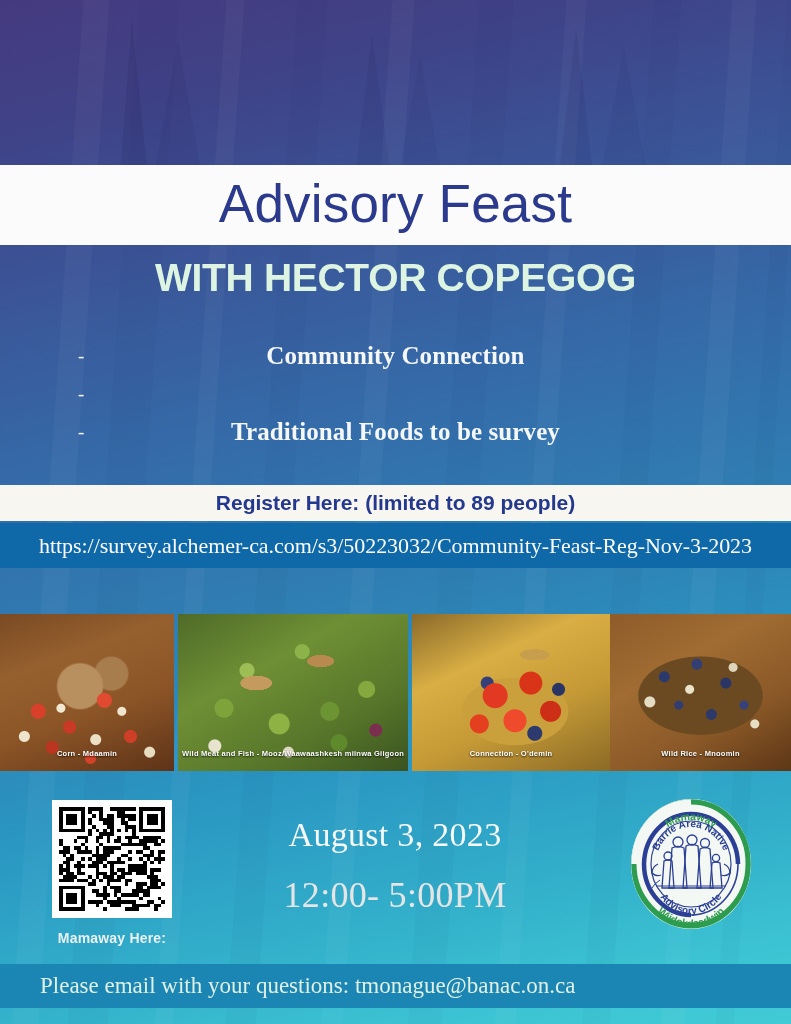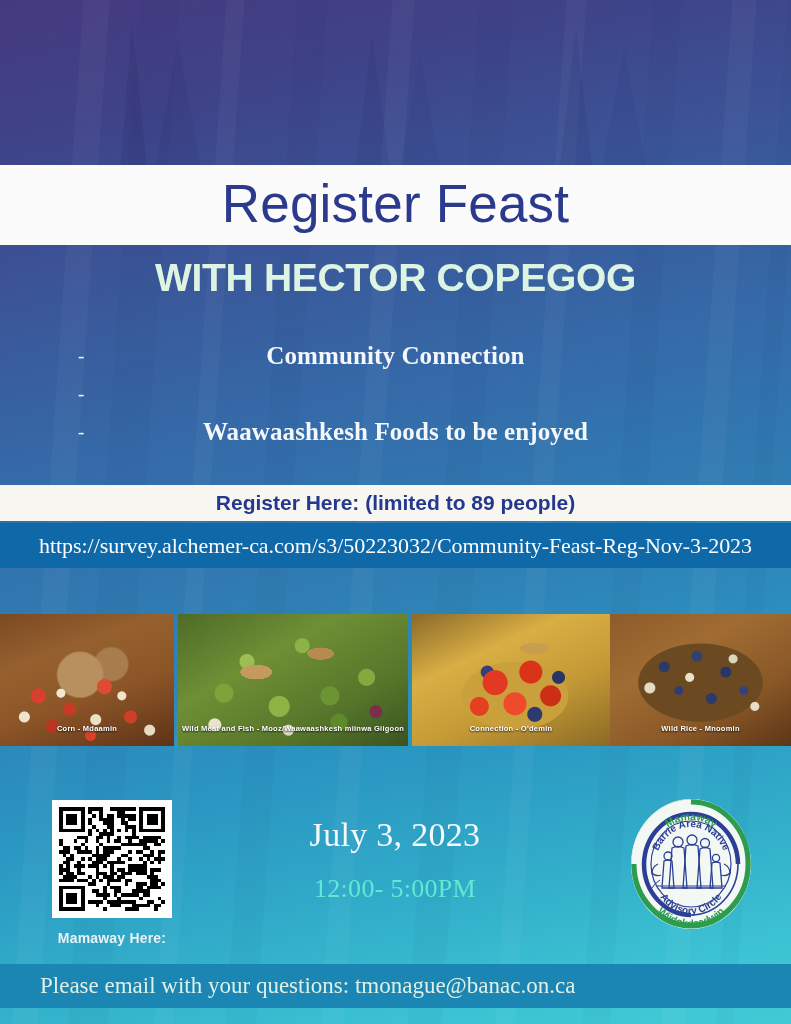--- a/index.html
+++ b/index.html
@@ -137,21 +137,21 @@
   }
 
   
   .photo-strip {
     position: absolute; left: 0; top: 614px; width: 791px; height: 145px;
     z-index: 6;
     display: flex;
   }
   .photo {
     position: relative;
-    height: 132px;
+    height: 157px;
     overflow: hidden;
   }
   .photo.p0 { width: 174px; }
   .photo.p1 { width: 230px; margin-left: 4px; }
   .photo.p2 { width: 198px; margin-left: 4px; }
   .photo.p3 { width: 181px; }
   .photo .cap {
     position: absolute; left: 0; right: 0; bottom: 13px;
     text-align: center;
     color: #ffffff;
@@ -260,21 +260,21 @@
   .event-when {
     position: absolute; left: 190px; top: 816px; width: 410px;
     z-index: 6; text-align: center;
   }
   .event-when .d {
     color: #f6f9fb; font-size: 34px;
     font-family: "Liberation Serif", serif;
     letter-spacing: .3px;
   }
   .event-when .t {
-    color: #5eead4; font-size: 26px;
+    color: #e5e5e5; font-size: 36px;
     font-family: "Liberation Serif", serif;
     margin-top: 20px;
     letter-spacing: .3px;
   }
 
   
   .logo {
     position: absolute; left: 630px; top: 798px;
     width: 122px; height: 132px; z-index: 6;
   }
@@ -315,38 +315,38 @@
     <path d="M118 200 L132 20 L150 200 Z" fill="rgba(20,16,70,.22)"></path>
     <path d="M150 200 L178 40 L206 200 Z" fill="rgba(20,16,70,.14)"></path>
     <path d="M352 200 L372 35 L394 200 Z" fill="rgba(20,16,70,.16)"></path>
     <path d="M394 200 L420 55 L446 200 Z" fill="rgba(20,16,70,.10)"></path>
     <path d="M556 200 L576 28 L596 200 Z" fill="rgba(20,16,70,.18)"></path>
     <path d="M596 200 L624 48 L652 200 Z" fill="rgba(20,16,70,.11)"></path>
   </svg>
 
 
   <div class="band-feast">
-    <span>Register Feast</span>
+    <span>Advisory Feast</span>
   </div>
 
   <div class="presenter">
     <span>WITH HECTOR COPEGOG</span>
   </div>
 
   <div class="bullets">
     <div class="bullet-row">
       <span class="dash">-</span>
       <span class="btxt">Community Connection</span>
     </div>
     <div class="bullet-row">
       <span class="dash">-</span>
     </div>
     <div class="bullet-row">
       <span class="dash">-</span>
-      <span class="btxt">Waawaashkesh Foods to be enjoyed</span>
+      <span class="btxt">Traditional Foods to be survey</span>
     </div>
   </div>
 
   <div class="band-reg">
     <span>Register Here: (limited to 89 people)</span>
   </div>
 
   <div class="band-url">
     <span>https://survey.alchemer-ca.com/s3/50223032/Community-Feast-Reg-Nov-3-2023</span>
   </div>
@@ -1213,21 +1213,21 @@
           <div style="background: rgb(255, 255, 255);"></div>
           <div></div>
           <div style="background: rgb(255, 255, 255);"></div>
           <div style="background: rgb(255, 255, 255);"></div>
         </div>
     </div>
     <div class="qr-label">Mamaway Here:</div>
   </div>
 
   <div class="event-when">
-    <div class="d">July 3, 2023</div>
+    <div class="d">August 3, 2023</div>
     <div class="t">12:00- 5:00PM</div>
   </div>
 
   <svg class="logo" viewBox="0 0 122 132">
     <defs>
       <path id="arcTopOuter" d="M 18,72 A 43,50 0 0 1 104,72"></path>
       <path id="arcBotOuter" d="M 12,74 A 49,55 0 0 0 110,74"></path>
       <path id="arcTopInner" d="M 25,70 A 36,41 0 0 1 97,70"></path>
       <path id="arcBotInner" d="M 22,72 A 39,44 0 0 0 100,72"></path>
     </defs>

